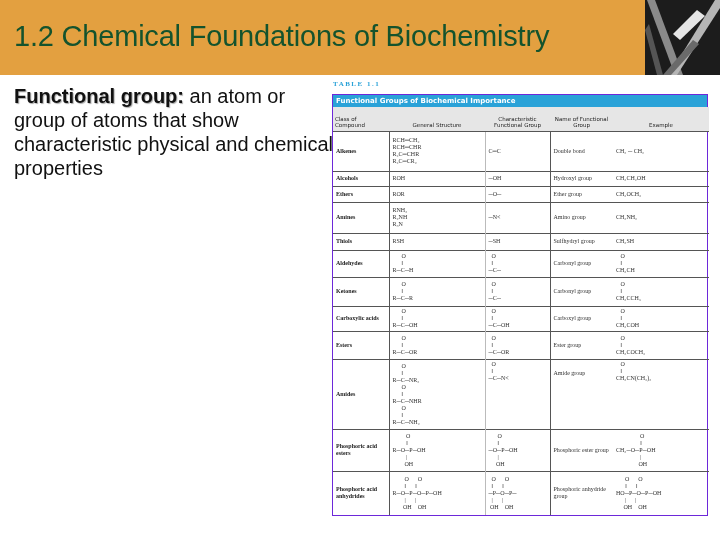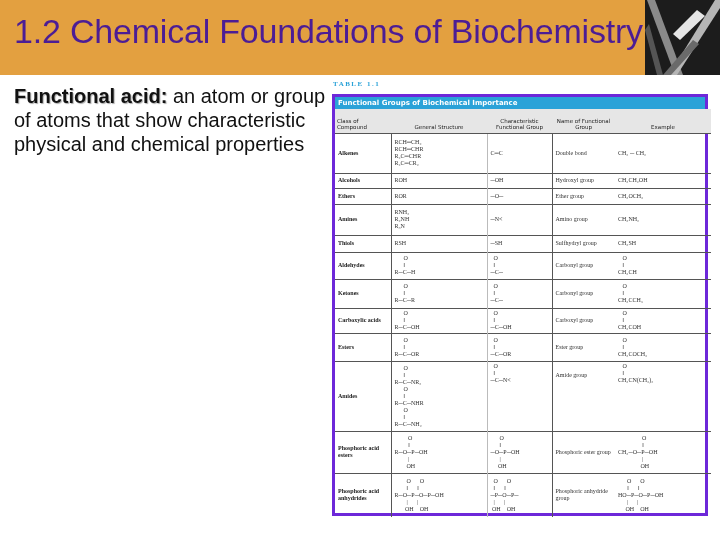--- a/index.html
+++ b/index.html
@@ -4,22 +4,22 @@
 <style>
   * { box-sizing: border-box; margin: 0; padding: 0; }
   html, body { width: 720px; height: 540px; background: #ffffff; overflow: hidden; }
   body { position: relative; font-family: "Liberation Sans", sans-serif; }
 
   .title-bar {
     position: absolute; left: 0; top: 0; width: 645px; height: 75px;
     background: #e3a040;
   }
   .title-text {
-    position: absolute; left: 14px; top: 12px;
-    font-size: 34px; color: #4c1d95; letter-spacing: -0.2px;
+    position: absolute; left: 14px; top: 20px;
+    font-size: 29px; color: #14532d; letter-spacing: -0.2px;
     font-family: "Liberation Sans", sans-serif;
   }
   .corner-image {
     position: absolute; left: 645px; top: 0; width: 75px; height: 75px;
     background: #1c1c1c; overflow: hidden;
   }
 
   .definition {
     position: absolute; left: 14px; top: 84px; width: 320px;
     font-size: 20px; line-height: 24px; color: #111111;
@@ -27,21 +27,21 @@
   }
   .definition .term { font-weight: bold; text-shadow: 1px 1px 1px #aaaaaa; }
 
   .table-label {
     position: absolute; left: 333px; top: 80px;
     font-size: 7px; font-weight: bold; letter-spacing: 1.5px; color: #2aa2d8;
     font-family: Liberation Serif, serif;
   }
   .table-wrap {
     position: absolute; left: 332px; top: 94px; width: 376px; height: 422px;
-    border: 3px solid #6d28d9; background: #ffffff;
+    border: 1px solid #6d28d9; background: #ffffff;
   }
   .table-caption {
     height: 12px; background: #2aa2d8; color: #ffffff;
     font-size: 7px; font-weight: bold; line-height: 12px; padding-left: 3px;
     font-family: "DejaVu Sans", sans-serif;
   }
   table { border-collapse: collapse; width: 100%; table-layout: fixed; }
   th {
     background: #e6e6e6; font-weight: normal; font-size: 5.5px; color: #222;
     height: 24px; vertical-align: bottom; padding: 1px 2px 3px 2px; line-height: 6px;
@@ -74,21 +74,21 @@
     <rect width="75" height="75" fill="#1c1c1c"></rect>
     <path d="M2 0 L30 75 L38 75 L10 0 Z" fill="#8a8a8a"></path>
     <path d="M70 0 L24 75 L32 75 L75 8 L75 0 Z" fill="#b5b5b5"></path>
     <path d="M52 10 L60 16 L35 40 L28 34 Z" fill="#e5e5e5"></path>
     <path d="M18 75 L48 40 L54 44 L26 75 Z" fill="#6a6a6a"></path>
     <path d="M0 30 L12 75 L18 75 L4 24 Z" fill="#555555"></path>
   </svg>
 </div>
 
 <div class="definition">
-  <span class="term">Functional acid:</span><span> an atom or group of atoms that show characteristic physical and chemical properties</span>
+  <span class="term">Functional group:</span><span> an atom or group of atoms that show characteristic physical and chemical properties</span>
 </div>
 
 <div class="table-label">TABLE 1.1</div>
 
 <div class="table-wrap">
   <div class="table-caption">Functional Groups of Biochemical Importance</div>
   <table>
     <colgroup>
       <col style="width:56px">
         <col style="width:96px">

